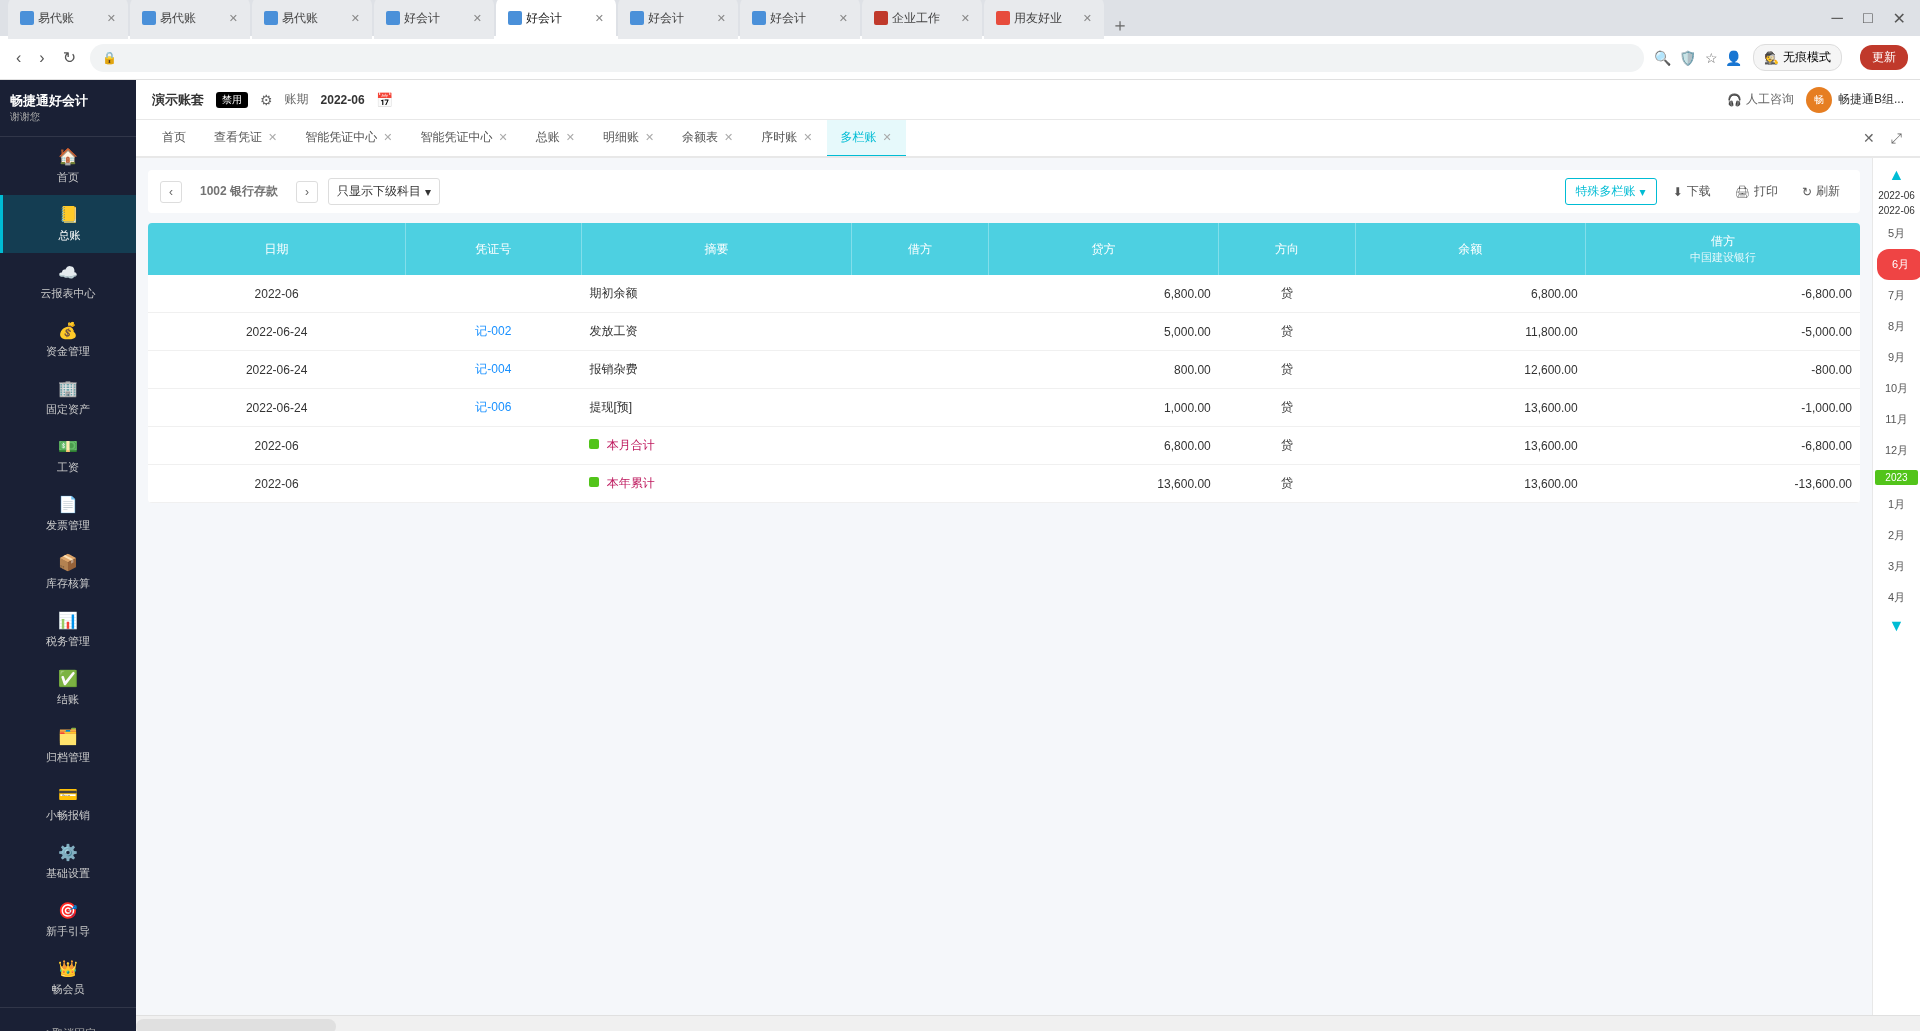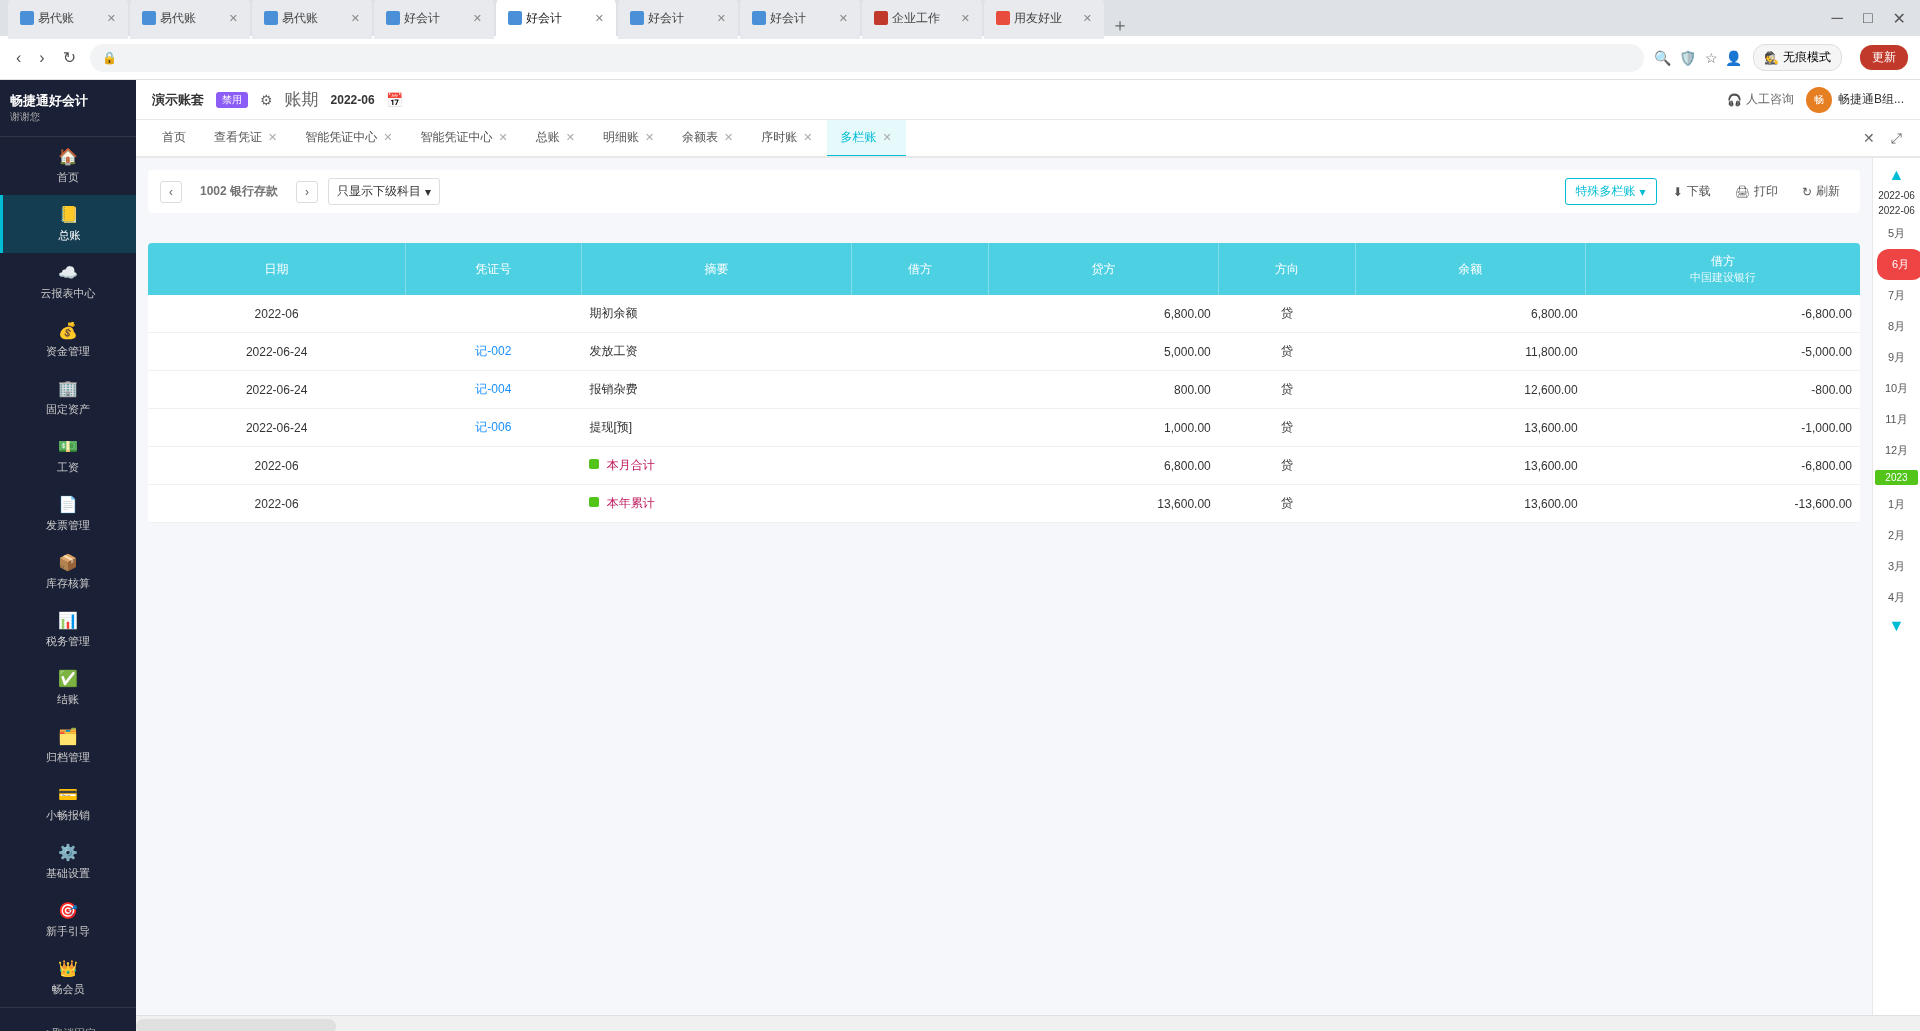--- a/index.html
+++ b/index.html
@@ -36,22 +36,22 @@
     .sidebar-icon { font-size: 16px; }
     .sidebar-bottom { margin-top: auto; padding: 10px 0; border-top: 1px solid rgba(255,255,255,0.1); }
     .sidebar-bottom-item { display: flex; align-items: center; justify-content: center; gap: 4px; padding: 8px; color: #aaa; font-size: 11px; cursor: pointer; }
 
     
     .main-content { flex: 1; display: flex; flex-direction: column; background: #f5f7fa; overflow: hidden; }
 
     
     .top-bar { background: #fff; height: 40px; display: flex; align-items: center; padding: 0 16px; border-bottom: 1px solid #e8e8e8; gap: 12px; }
     .account-name { font-size: 13px; color: #333; font-weight: bold; }
-    .account-badge { background: #8b5cf6; color: #fff; font-size: 10px; padding: 1px 6px; border-radius: 3px; }
-    .period-label { font-size: 17px; color: #666; }
+    .account-badge { background: #000000; color: #fff; font-size: 10px; padding: 1px 6px; border-radius: 3px; }
+    .period-label { font-size: 12px; color: #666; }
     .period-value { font-size: 12px; color: #333; font-weight: bold; }
     .top-bar-right { margin-left: auto; display: flex; align-items: center; gap: 12px; }
     .consult-btn { color: #666; font-size: 12px; display: flex; align-items: center; gap: 4px; cursor: pointer; }
     .top-user { display: flex; align-items: center; gap: 6px; font-size: 12px; color: #333; cursor: pointer; }
     .top-avatar { width: 26px; height: 26px; border-radius: 50%; background: #e67e22; color: #fff; display: flex; align-items: center; justify-content: center; font-size: 10px; }
 
     
     .tab-bar { background: #fff; height: 38px; display: flex; align-items: center; padding: 0 12px; border-bottom: 2px solid #e8e8e8; gap: 0; overflow-x: auto; }
     .page-tab { height: 38px; display: flex; align-items: center; padding: 0 14px; font-size: 12px; color: #555; cursor: pointer; white-space: nowrap; border-bottom: 2px solid transparent; gap: 4px; }
     .page-tab.active { color: #00bcd4; border-bottom: 2px solid #00bcd4; background: #e6f9fb; }
@@ -66,21 +66,21 @@
     
     .ledger-toolbar { display: flex; align-items: center; gap: 10px; background: #fff; padding: 8px 12px; border-radius: 4px; }
     .nav-arrow { width: 22px; height: 22px; border: 1px solid #ddd; border-radius: 3px; display: flex; align-items: center; justify-content: center; cursor: pointer; color: #666; font-size: 12px; }
     .account-code { font-size: 12px; color: #737373; font-weight: bold; padding: 0 8px; }
     .filter-dropdown { display: flex; align-items: center; gap: 4px; border: 1px solid #ddd; border-radius: 3px; padding: 4px 8px; font-size: 12px; color: #333; cursor: pointer; background: #fff; }
     .special-btn { border: 1px solid #00bcd4; color: #00bcd4; border-radius: 3px; padding: 4px 10px; font-size: 12px; cursor: pointer; display: flex; align-items: center; gap: 4px; background: #fff; }
     .action-btn { color: #555; font-size: 12px; cursor: pointer; display: flex; align-items: center; gap: 4px; padding: 4px 8px; }
     .toolbar-right { margin-left: auto; display: flex; align-items: center; gap: 8px; }
 
     
-    .ledger-table-wrap { background: #fff; border-radius: 4px; overflow: auto; margin-top: 20px; }
+    .ledger-table-wrap { background: #fff; border-radius: 4px; overflow: auto; }
     table { width: 100%; border-collapse: collapse; font-size: 12px; }
     thead th { background: #4dd0e1; color: #fff; text-align: center; padding: 10px 8px; font-weight: normal; border-right: 1px solid rgba(255,255,255,0.3); white-space: nowrap; }
     thead th:last-child { border-right: none; }
     .th-sub { font-size: 11px; color: rgba(255,255,255,0.85); }
     tbody tr { border-bottom: 1px solid #f0f0f0; }
     td { padding: 10px 8px; color: #333; text-align: center; white-space: nowrap; }
     td.text-left { text-align: left; }
     td.text-right { text-align: right; }
     td.link { color: #1890ff; cursor: pointer; }
     td.summary-row { color: #be185d; }

